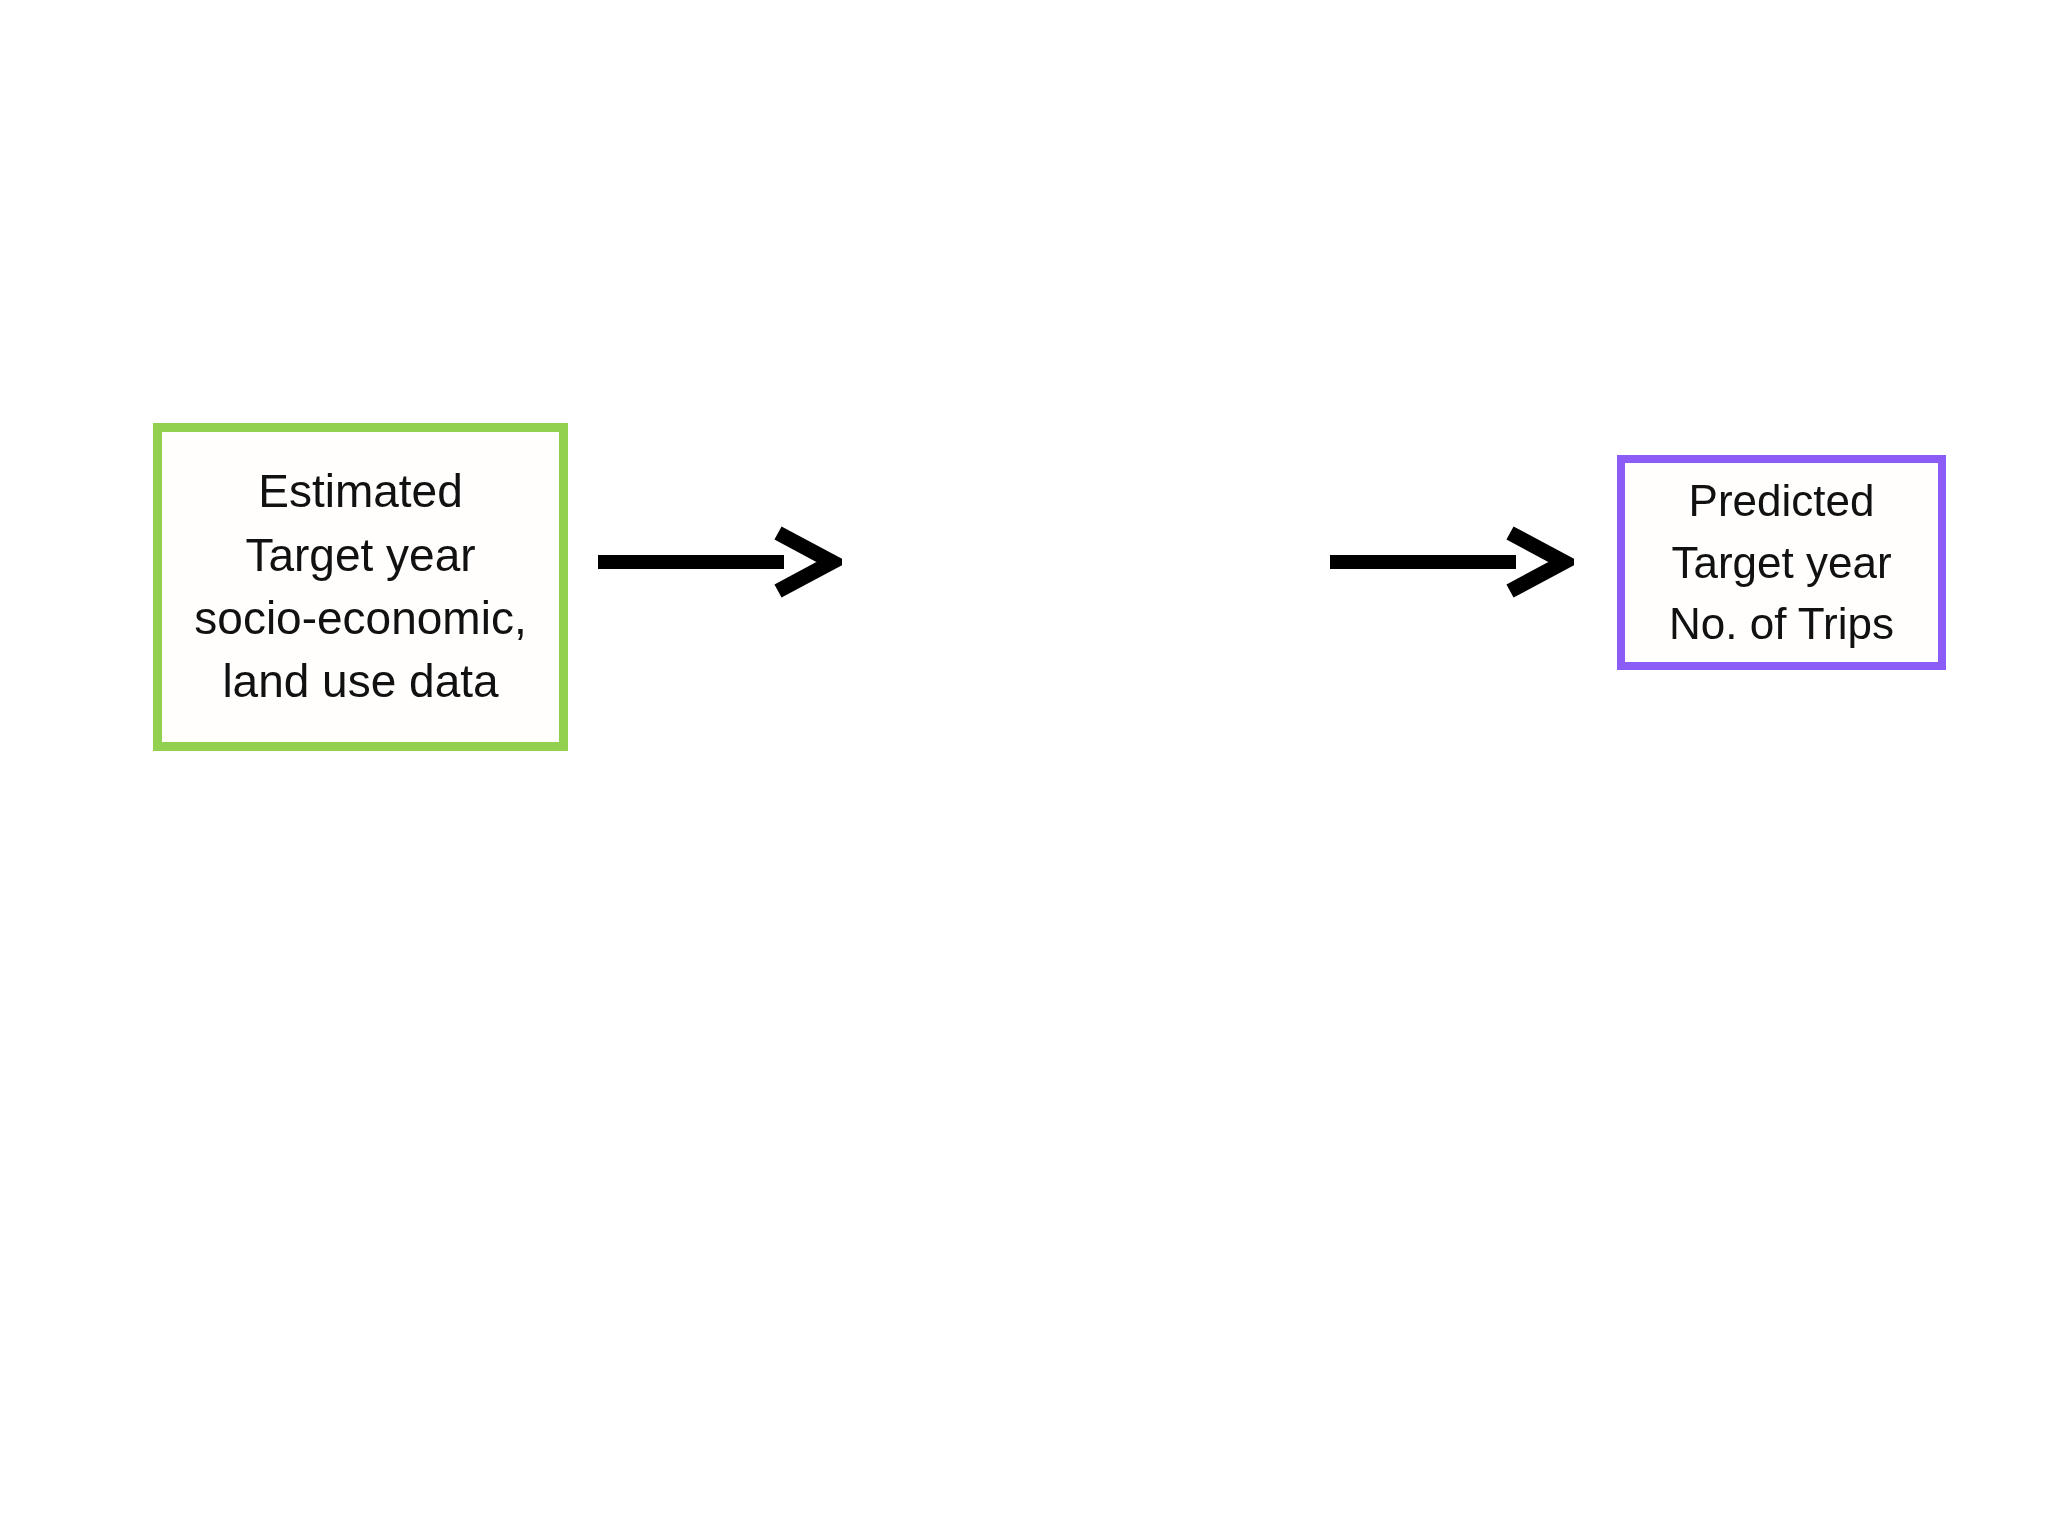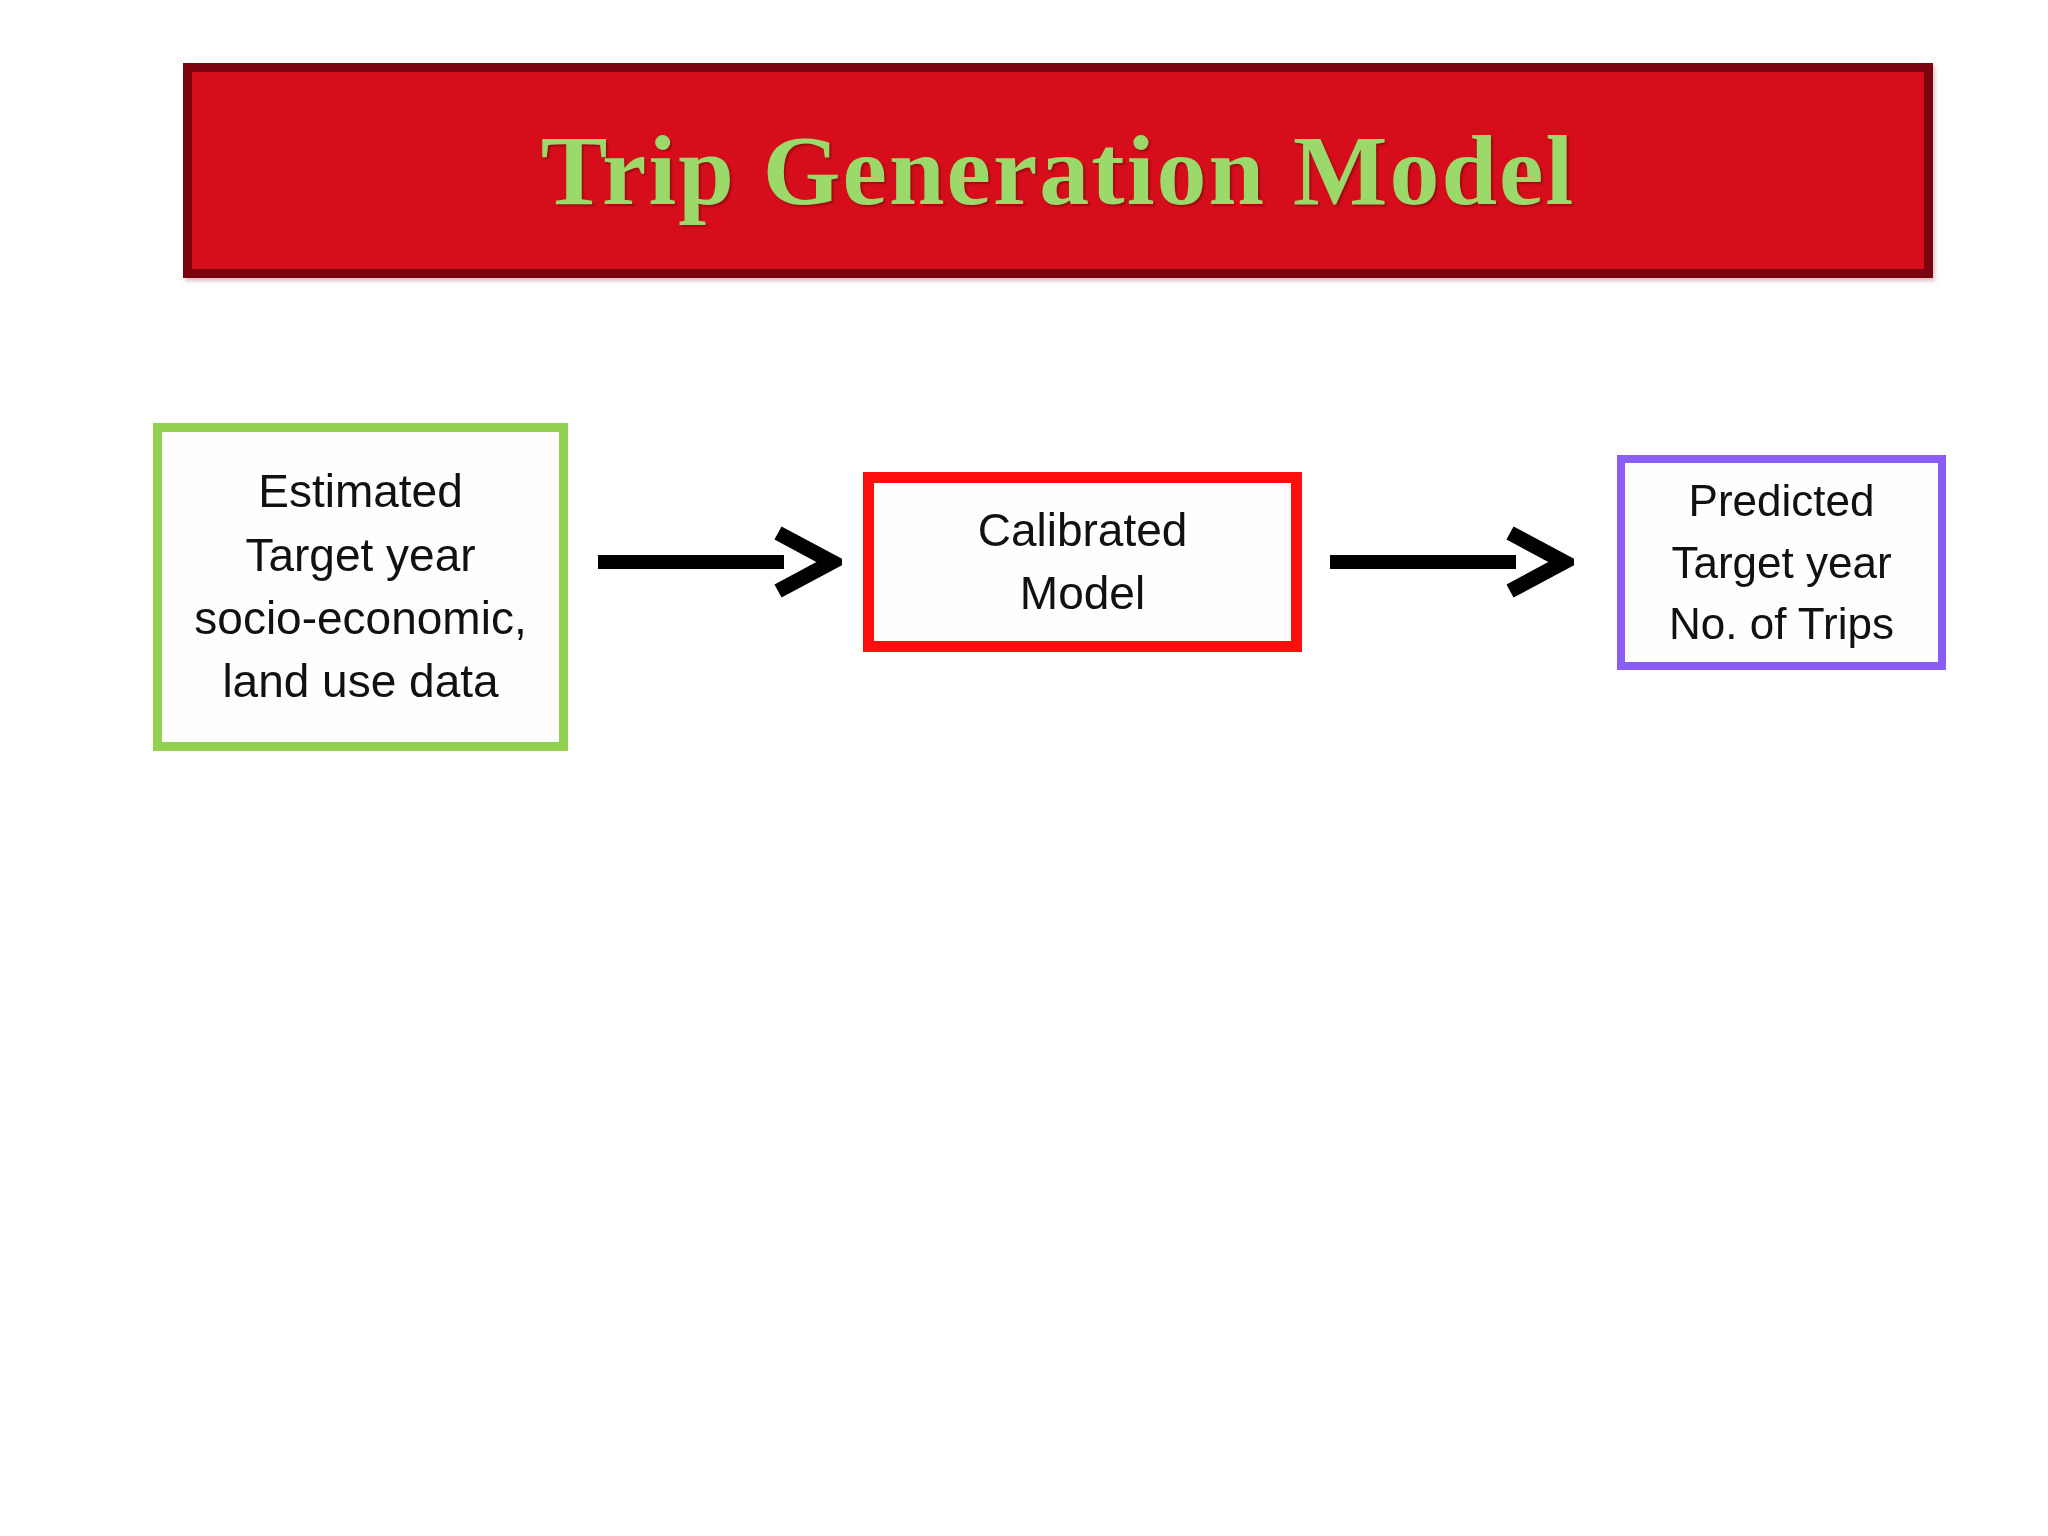--- a/index.html
+++ b/index.html
@@ -90,38 +90,33 @@
   }
   .arrow-1 { left: 592px; }
   .arrow-2 { left: 1324px; }
   .arrow svg { display: block; width: 100%; height: 100%; }
 </style>
 </head>
 <body>
 
 <div class="slide">
 
-  <div class="banner">
-    <div class="banner-title">Trip Generation Model</div>
-  </div>
 
   <div class="flow-box box-input">Estimated
 Target year
 socio-economic,
 land use data</div>
 
   <div class="arrow arrow-1">
     <svg viewBox="0 0 250 120" xmlns="http://www.w3.org/2000/svg">
       <line x1="6" y1="60" x2="192" y2="60" stroke="#000000" stroke-width="14"></line>
       <polyline points="186,31 240,60 186,89" fill="none" stroke="#000000" stroke-width="15"></polyline>
     </svg>
   </div>
 
-  <div class="flow-box box-model">Calibrated
-Model</div>
 
   <div class="arrow arrow-2">
     <svg viewBox="0 0 250 120" xmlns="http://www.w3.org/2000/svg">
       <line x1="6" y1="60" x2="192" y2="60" stroke="#000000" stroke-width="14"></line>
       <polyline points="186,31 240,60 186,89" fill="none" stroke="#000000" stroke-width="15"></polyline>
     </svg>
   </div>
 
   <div class="flow-box box-output">Predicted
 Target year

